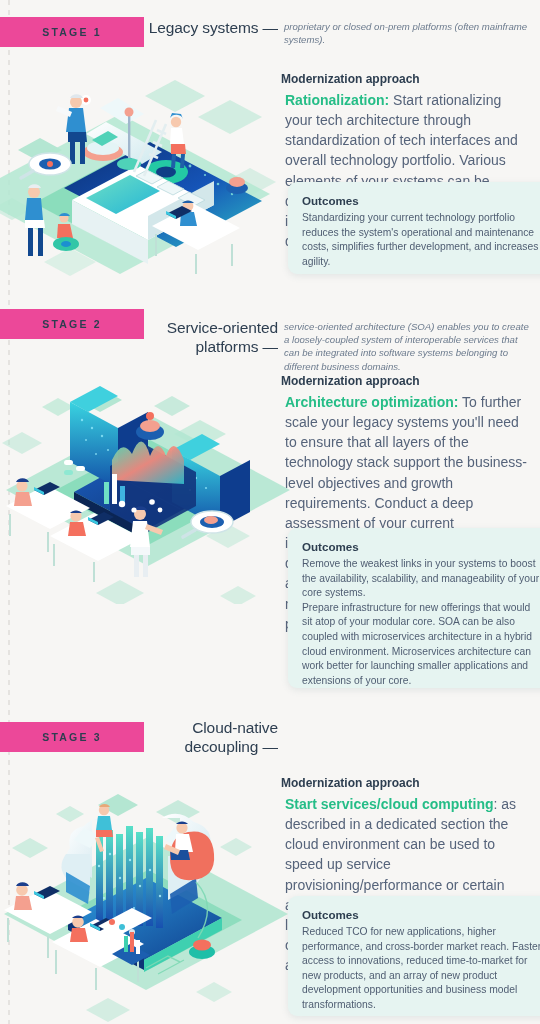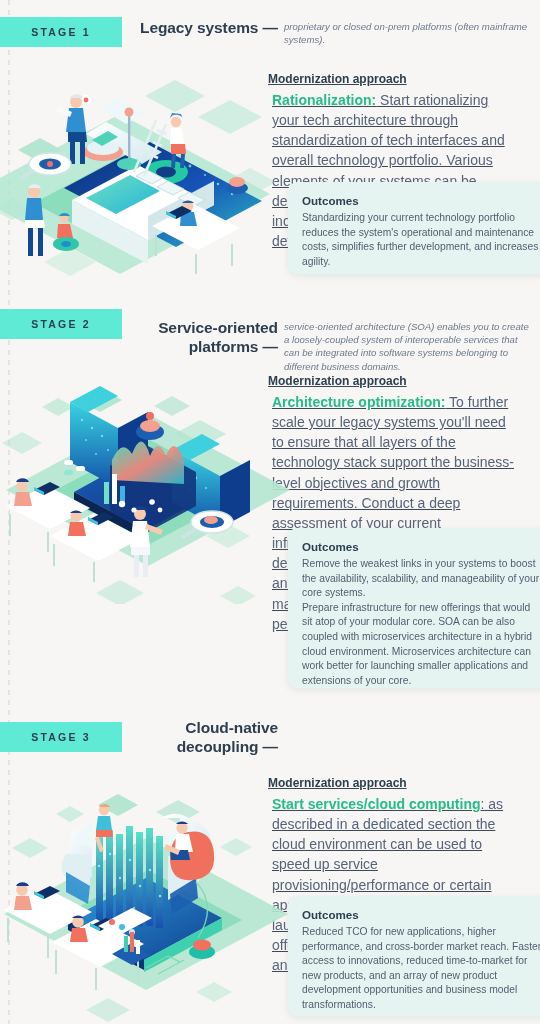--- a/index.html
+++ b/index.html
@@ -21,45 +21,45 @@
     opacity:.85;
   }
 
   .stage{position:absolute;left:0;width:540px;}
   .stage-1{top:0;height:294px;}
   .stage-2{top:294px;height:412px;}
   .stage-3{top:706px;height:318px;}
 
   
   .badge{
-    position:absolute;left:0;width:122px;height:30px;
-    background:#5eead4;
+    position:absolute;left:0;width:144px;height:30px;
+    background:#ec4899;
     display:flex;align-items:center;justify-content:center;
   }
   .badge span{
     font-size:10.5px;font-weight:bold;letter-spacing:2.2px;color:#2d3e50;
   }
 
   
   .head{position:absolute;left:130px;width:410px;}
   .head-row{display:flex;align-items:flex-start;}
   .title{
     width:148px;text-align:right;
-    font-size:15.5px;font-weight:bold;line-height:1.25;
+    font-size:15.5px;font-weight:normal;line-height:1.25;
     color:#2d3e50;letter-spacing:-.1px;
     padding-right:6px;
   }
   .subtitle{
     width:248px;
     font-style:italic;font-size:9.6px;line-height:1.38;color:#6b7a8d;
     padding-top:2px;
   }
 
   
-  .body-col{position:absolute;left:268px;width:252px;text-decoration:underline;}
+  .body-col{position:absolute;left:281px;width:252px;}
   .h3{font-size:12px;font-weight:bold;color:#2d3e50;margin:0 0 3px 0;}
   .para{font-size:14px;line-height:1.44;color:#55637a;margin:4px;}
   .accent{color:#25bd87;font-weight:bold;}
 
   
   .card{
     position:absolute;left:288px;width:268px;
     background:#e6f4f1;
     border-radius:9px;
     box-shadow:0 2px 7px rgba(120,140,150,.16);

